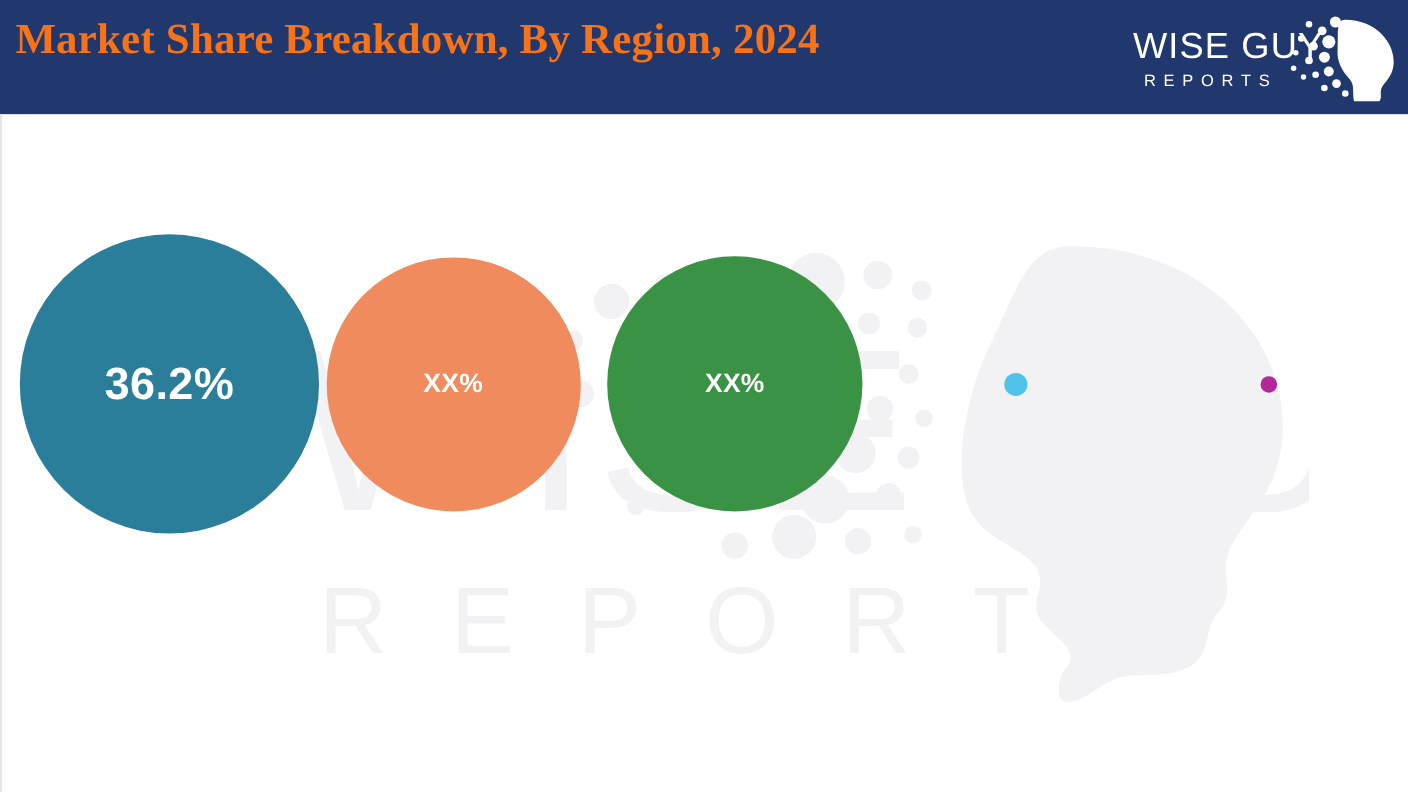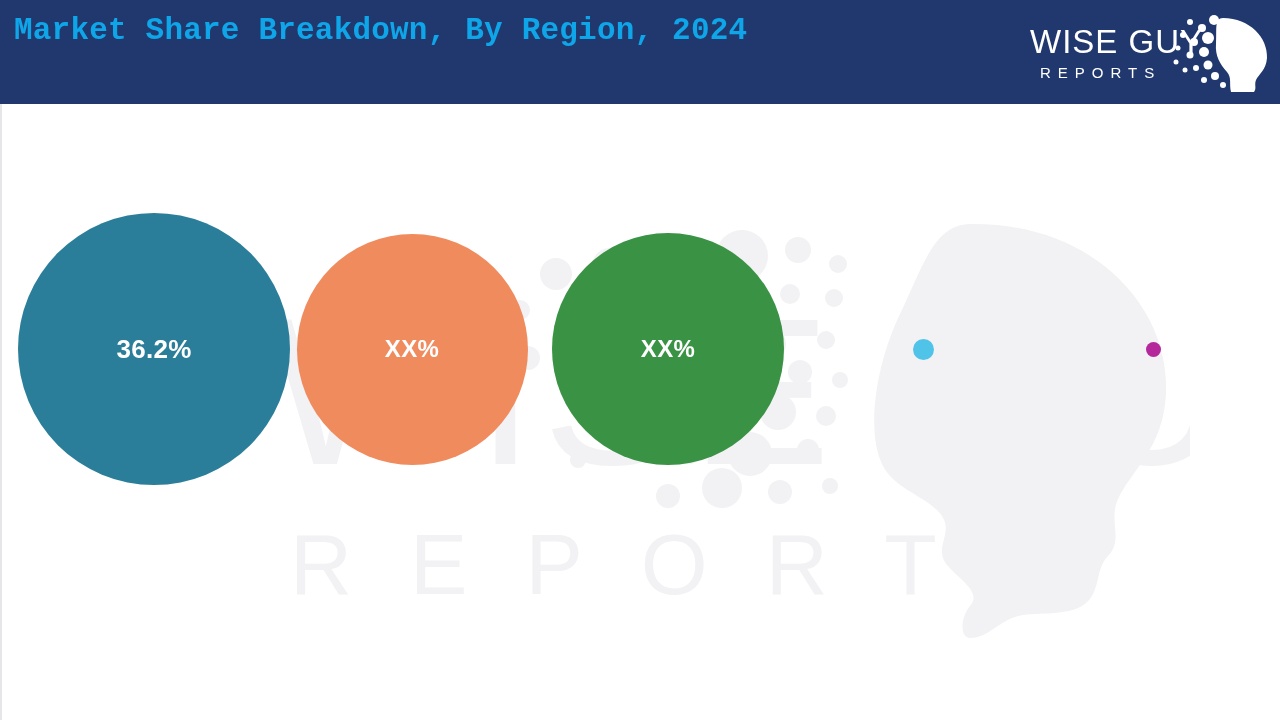--- a/index.html
+++ b/index.html
@@ -30,26 +30,26 @@
     width: 1280px;
     height: 104px;
     background: #21386e;
     box-sizing: border-box;
   }
 
   #header-title {
     position: absolute;
     left: 14px;
     top: 13px;
-    font-size: 31px;
+    font-size: 39px;
     font-weight: bold;
-    color: #0ea5e9;
+    color: #f97316;
     letter-spacing: 0.2px;
     white-space: nowrap;
-    font-family: Liberation Mono, monospace;
+    font-family: Liberation Serif, serif;
   }
 
   
   #logo {
     position: absolute;
     right: 12px;
     top: 8px;
     width: 250px;
     height: 88px;
   }
@@ -183,21 +183,21 @@
           <circle cx="452" cy="274" r="20"></circle>
           <circle cx="510" cy="278" r="12"></circle>
           <circle cx="398" cy="282" r="12"></circle>
           <circle cx="560" cy="272" r="8"></circle>
         </g>
       </svg>
     </div>
 
     <div id="bubble-layer">
         <div class="bubble" style="width: 272px; height: 272px; left: 16px; top: 109px; background: rgb(43, 126, 153);">
-          <span class="bubble-value" style="font-size: 26px;">36.2%</span>
+          <span class="bubble-value" style="font-size: 41px;">36.2%</span>
         </div>
         <div class="bubble" style="width: 231px; height: 231px; left: 294.5px; top: 129.5px; background: rgb(240, 139, 94);">
           <span class="bubble-value" style="font-size: 24px;">XX%</span>
         </div>
         <div class="bubble" style="width: 232px; height: 232px; left: 550px; top: 129px; background: rgb(58, 146, 69);">
           <span class="bubble-value" style="font-size: 24px;">XX%</span>
         </div>
         <div class="bubble" style="width: 21px; height: 21px; left: 910.5px; top: 234.5px; background: rgb(79, 195, 232);"></div>
         <div class="bubble" style="width: 15px; height: 15px; left: 1143.5px; top: 237.5px; background: rgb(181, 40, 155);"></div>
       </div>

